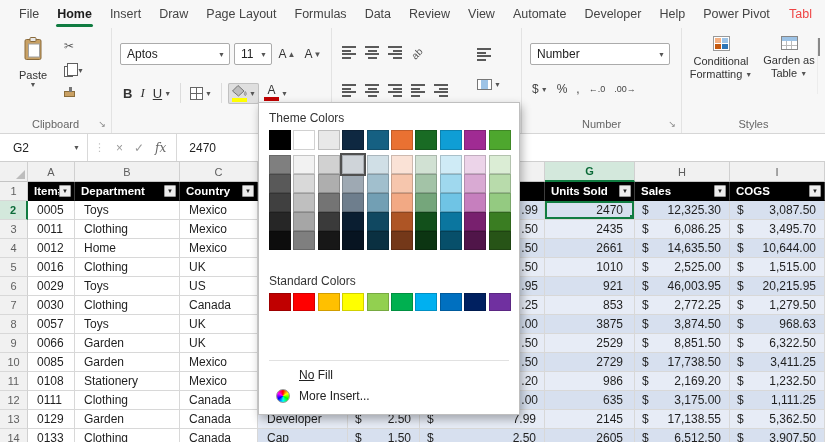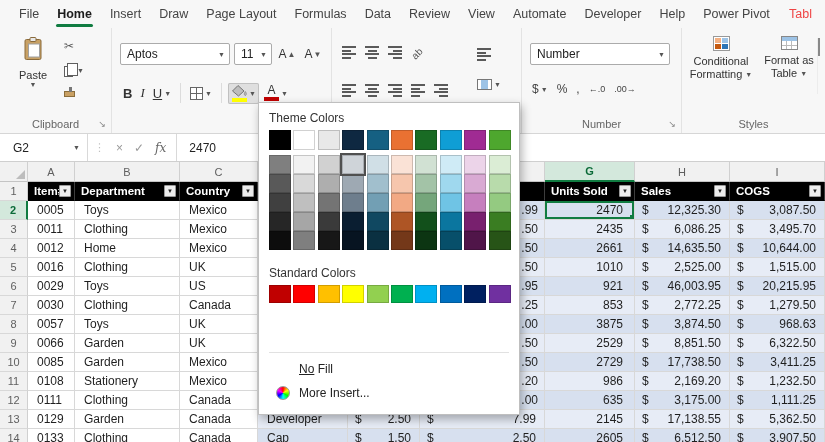--- a/index.html
+++ b/index.html
@@ -102,21 +102,21 @@
 
 .dropdown{position:absolute;left:258px;top:102px;width:262px;height:313px;background:#fff;border:1px solid #BFBFBF;box-shadow:2px 4px 9px rgba(0,0,0,0.3);z-index:100;padding:8px 10px;display:flex;flex-direction:column}
 .dd-label{font-size:12px;color:#333;margin-bottom:5px}
 .swrow{display:flex;gap:2.4px;margin-bottom:5px}
 .sw{width:22px;height:20px;flex:none;box-shadow:inset 0 0 0 1px rgba(0,0,0,0.18)}
 .tints{display:flex;gap:2.4px;margin-bottom:10px}
 .tintcol{display:flex;flex-direction:column}
 .sw.tint{height:19px}
 .sw.std{height:18px}
 .sw.selected{outline:2px solid #505050;position:relative;z-index:5}
-.std-label{margin-top:6px}
+.std-label{margin-top:14px}
 .dd-sep{height:1px;background:#E1E1E1;margin:44px 0 4px}
 .dd-item{height:24px;display:flex;align-items:center;font-size:12px;color:#222;padding:0 6px;gap:8px}
 .icon-slot{width:16px;display:flex;justify-content:center;flex:none}
 .nf-accel{text-decoration:underline}
 .wheel{width:14px;height:14px;border-radius:50%;border:1px solid #999;background:conic-gradient(#f00,#ff0,#0f0,#0ff,#00f,#f0f,#f00)}
 </style>
 </head>
 <body>
 
 <div class="menubar">
@@ -267,21 +267,21 @@
           <span style="background:#2E75B6"></span>
         </span>
       <span>Conditional</span>
       <span class="lbl2">
           <span>Formatting</span>
           <span class="chev">▼</span>
         </span>
     </div>
     <div class="bigbtn ftbtn">
       <span class="ic ft-ic"></span>
-      <span>Format as</span>
+      <span>Garden as</span>
       <span class="lbl2">
           <span>Table</span>
           <span class="chev">▼</span>
         </span>
     </div>
     <div class="sliver"><span class="ft-ic"></span></div>
     <div class="g-label">Styles</div>
   </div>
 </div>
 

